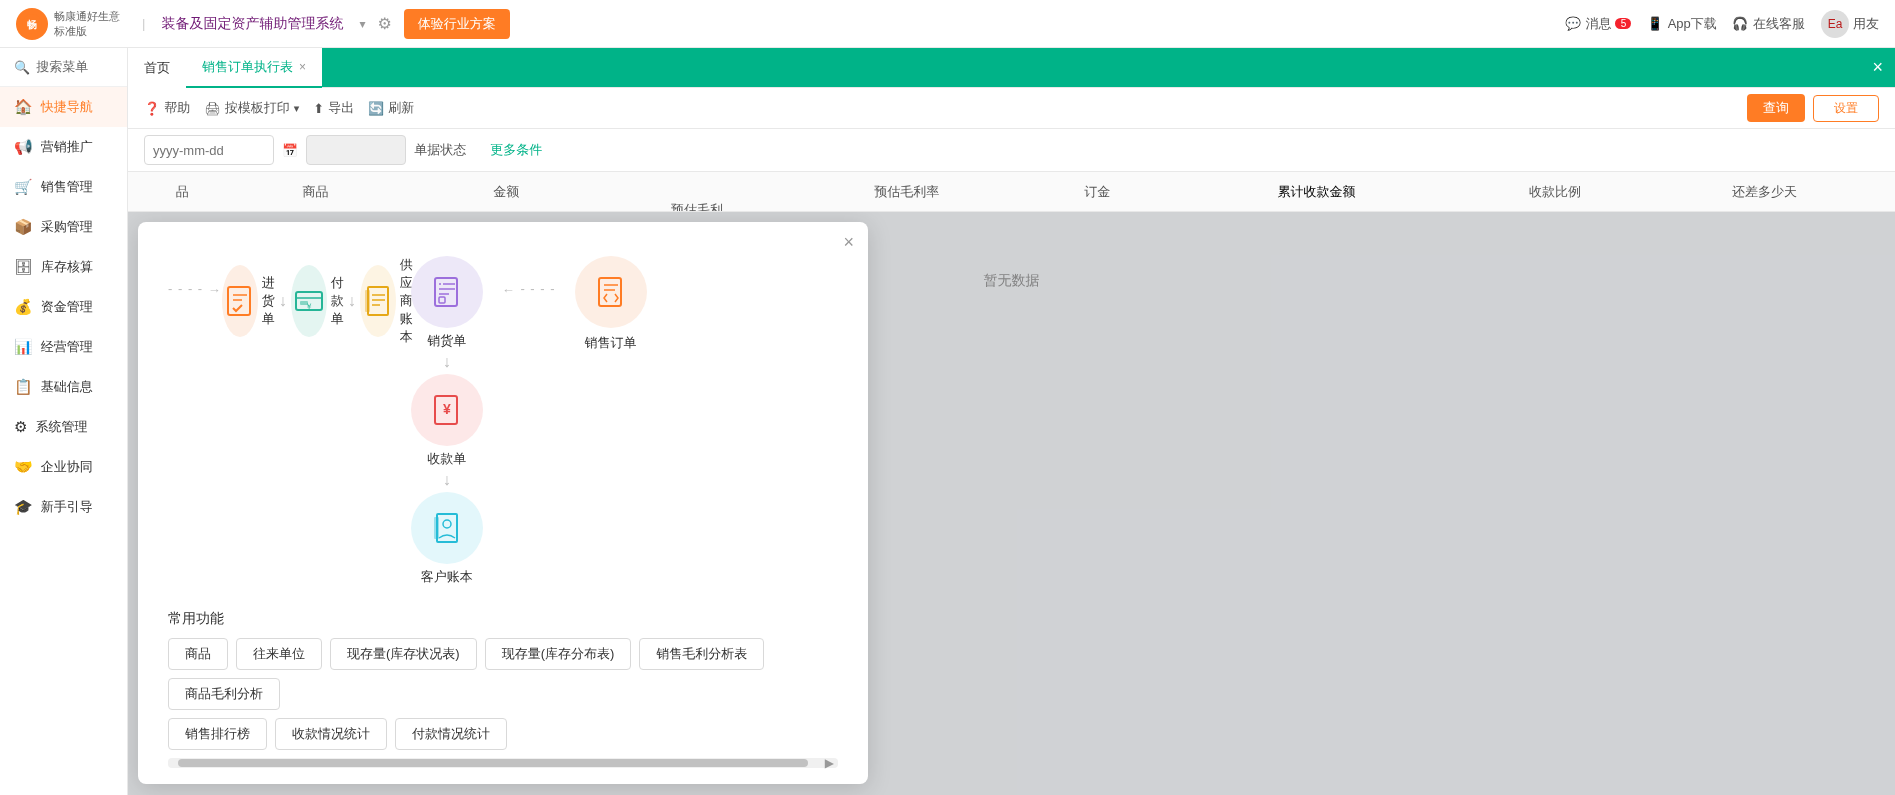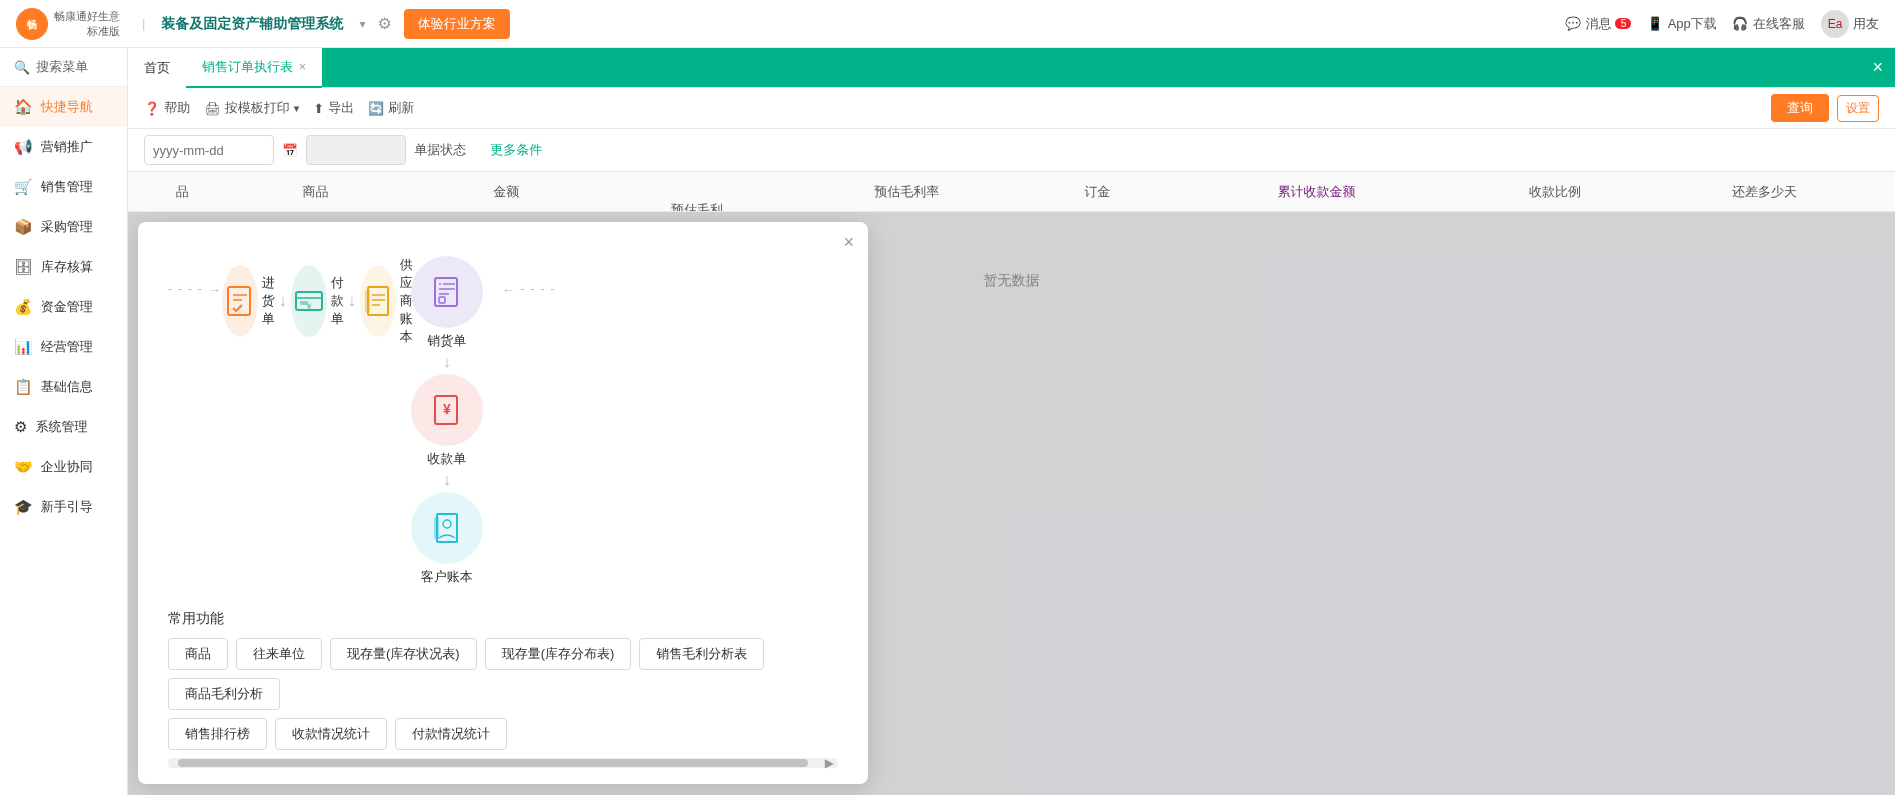--- a/index.html
+++ b/index.html
@@ -10,35 +10,35 @@
     .top-bar { display: flex; align-items: center; height: 48px; background: #fff; border-bottom: 1px solid #e8e8e8; padding: 0 16px; gap: 12px; }
     .main-area { display: flex; flex: 1; overflow: hidden; }
     .sidebar { width: 128px; background: #fff; border-right: 1px solid #e8e8e8; display: flex; flex-direction: column; flex-shrink: 0; }
     .content-area { flex: 1; display: flex; flex-direction: column; overflow: hidden; }
     .page-content { flex: 1; overflow: auto; background: #f5f7fa; position: relative; }
 
     
     .logo-area { display: flex; align-items: center; gap: 6px; min-width: 110px; }
     .logo-icon { width: 32px; height: 32px; background: #ff7c24; border-radius: 50%; display: flex; align-items: center; justify-content: center; color: #fff; font-size: 14px; font-weight: bold; }
     .logo-text { font-size: 11px; color: #333; line-height: 1.3; }
-    .system-title { color: #0f766e; font-size: 14px; font-weight: 700; }
+    .system-title { color: #701a75; font-size: 14px; font-weight: 400; }
     .dropdown-arrow { color: #999; font-size: 12px; margin-left: 4px; }
     .gear-btn { color: #999; cursor: pointer; font-size: 16px; }
     .trial-btn { background: #ff7c24; color: #fff; border: none; border-radius: 4px; padding: 6px 14px; font-size: 13px; cursor: pointer; }
     .top-right { margin-left: auto; display: flex; align-items: center; gap: 16px; }
     .top-right-item { display: flex; align-items: center; gap: 4px; color: #555; font-size: 13px; cursor: pointer; }
     .badge { background: #f5222d; color: #fff; border-radius: 10px; font-size: 10px; padding: 0 4px; min-width: 16px; text-align: center; }
     .avatar-circle { width: 28px; height: 28px; border-radius: 50%; background: #ddd; display: flex; align-items: center; justify-content: center; font-size: 12px; color: #b91c1c; }
     .search-menu { display: flex; align-items: center; gap: 6px; padding: 10px 14px; color: #666; font-size: 13px; cursor: pointer; border-bottom: 1px solid #f0f0f0; }
     .sidebar-item { display: flex; align-items: center; gap: 8px; padding: 11px 14px; color: #333; font-size: 13px; cursor: pointer; }
     .sidebar-item.active { background: #fff5f0; color: #ff7c24; }
     .sidebar-item .icon { font-size: 15px; }
     .toolbar-btn { display: flex; align-items: center; gap: 4px; color: #555; font-size: 13px; cursor: pointer; }
     .query-btn { background: #ff7c24; color: #fff; border: none; border-radius: 4px; padding: 5px 16px; font-size: 13px; cursor: pointer; margin-left: auto; }
-    .set-btn { background: #fff; color: #ff7c24; border: 1px solid #ff7c24; border-radius: 4px; padding: 4px 8px; font-size: 12px; cursor: pointer; }
+    .set-btn { background: #fff; color: #ff7c24; border: 1px solid #ff7c24; border-radius: 4px; padding: 4px 20px; font-size: 12px; cursor: pointer; }
     .filter-input { border: 1px solid #d9d9d9; border-radius: 4px; padding: 4px 8px; font-size: 13px; color: #0369a1; height: 30px; }
     .filter-select { border: 1px solid #d9d9d9; border-radius: 4px; padding: 4px 24px 4px 8px; font-size: 13px; color: #333; height: 30px; appearance: none; min-width: 100px; }
     .more-conditions { color: #00b388; font-size: 13px; cursor: pointer; padding: 4px 8px; }
     .no-data { display: flex; flex-direction: column; align-items: center; justify-content: center; padding: 60px; color: #999; font-size: 14px; }
 
     
     .overlay { position: absolute; top: 0; left: 0; right: 0; bottom: 0; background: rgba(0,0,0,0.15); z-index: 100; display: flex; align-items: flex-start; justify-content: flex-start; padding: 10px 0 0 10px; }
     .modal { background: #fff; border-radius: 8px; width: 730px; padding: 24px 30px 16px; box-shadow: 0 4px 24px rgba(0,0,0,0.15); position: relative; }
     .modal-close { position: absolute; top: 10px; right: 14px; font-size: 18px; color: #999; cursor: pointer; }
 
@@ -55,21 +55,21 @@
 <div class="app-wrapper">
 
   <div class="top-bar">
     <div class="logo-area">
       <div class="logo-icon">
         <svg width="24" height="24" viewBox="0 0 24 24" fill="none">
           <circle cx="12" cy="12" r="10" fill="#ff7c24"></circle>
           <text x="12" y="16" text-anchor="middle" fill="white" font-size="10" font-family="sans-serif">畅</text>
         </svg>
       </div>
-      <div class="logo-text" style="white-space:pre-line; font-size:11px; color:#666;text-align:right;">畅康通好生意
+      <div class="logo-text" style="white-space:pre-line; font-size:11px; color:#666;">畅康通好生意
 标准版</div>
     </div>
     <span style="color:#ccc; margin:0 4px;">|</span>
     <span class="system-title">装备及固定资产辅助管理系统</span>
     <span class="dropdown-arrow">▾</span>
     <span class="gear-btn">⚙</span>
     <button class="trial-btn">体验行业方案</button>
 
     <div class="top-right">
       <div class="top-right-item">
@@ -194,21 +194,21 @@
         <span class="more-conditions">更多条件</span>
       </div>
 
       <div style="display:flex; align-items:center; background:#fafafa; border-bottom:1px solid #e8e8e8; padding:0 16px; height:40px; overflow:hidden;">
         <div style="flex:0.4; font-size:13px; color:#555; font-weight:500; text-align:center;">品</div>
         <div style="flex:1; font-size:13px; color:#555; font-weight:500; text-align:center;">商品</div>
         <div style="flex:1; font-size:13px; color:#555; font-weight:500; text-align:center;">金额</div>
         <div style="flex:1; font-size:13px; color:#555; font-weight:500; text-align:center;margin-top:36px;">预估毛利</div>
         <div style="flex:1.2; font-size:13px; color:#555; font-weight:500; text-align:center;">预估毛利率</div>
         <div style="flex:0.8; font-size:13px; color:#555; font-weight:500; text-align:center;">订金</div>
-        <div style="flex:1.5; font-size:13px; color:#701a75; font-weight:500; text-align:center;">累计收款金额</div>
+        <div style="flex:1.5; font-size:13px; color:#000000; font-weight:500; text-align:center;">累计收款金额</div>
         <div style="flex:1; font-size:13px; color:#555; font-weight:500; text-align:center;">收款比例</div>
         <div style="flex:1.2; font-size:13px; color:#555; font-weight:500; text-align:center;">还差多少天</div>
       </div>
 
       <div class="page-content">
         <div class="no-data">
           <span>暂无数据</span>
         </div>
 
         <div class="overlay">
@@ -286,20 +286,32 @@
                       <rect x="5" y="7" width="5" height="22" rx="1" fill="#26bcd7" opacity="0.4"></rect>
                       <circle cx="18" cy="14" r="4" fill="none" stroke="#26bcd7" stroke-width="1.5"></circle>
                       <path d="M10 28 Q18 22 26 28" fill="none" stroke="#26bcd7" stroke-width="1.5"></path>
                     </svg>
                 </div>
                 <span style="font-size:13px; color:#333;">客户账本</span>
               </div>
 
               <div style="display:flex; align-items:center; margin-top:25px; color:#bbb; font-size:13px; letter-spacing:1px;">← - - - -</div>
 
+              <div style="display:flex; flex-direction:column; align-items:center; width:110px;">
+                <div style="width:72px; height:72px; border-radius:50%; background:#fdeee4; display:flex; align-items:center; justify-content:center;">
+                  <svg width="36" height="36" viewBox="0 0 36 36">
+                      <rect x="6" y="4" width="22" height="28" rx="2" fill="none" stroke="#ff7c24" stroke-width="2"></rect>
+                      <line x1="11" y1="11" x2="25" y2="11" stroke="#ff7c24" stroke-width="1.5"></line>
+                      <line x1="11" y1="16" x2="22" y2="16" stroke="#ff7c24" stroke-width="1.5"></line>
+                      <polyline points="14,20 11,24 14,28" fill="none" stroke="#ff7c24" stroke-width="1.5"></polyline>
+                      <polyline points="22,20 25,24 22,28" fill="none" stroke="#ff7c24" stroke-width="1.5"></polyline>
+                    </svg>
+                </div>
+                <span style="font-size:13px; color:#333; margin-top:6px;">销售订单</span>
+              </div>
 
             </div>
 
             <div style="margin-top:8px;">
               <div class="section-title">常用功能</div>
               <div class="func-grid">
                 <button class="func-btn">商品</button>
                 <button class="func-btn">往来单位</button>
                 <button class="func-btn">现存量(库存状况表)</button>
                 <button class="func-btn">现存量(库存分布表)</button>

